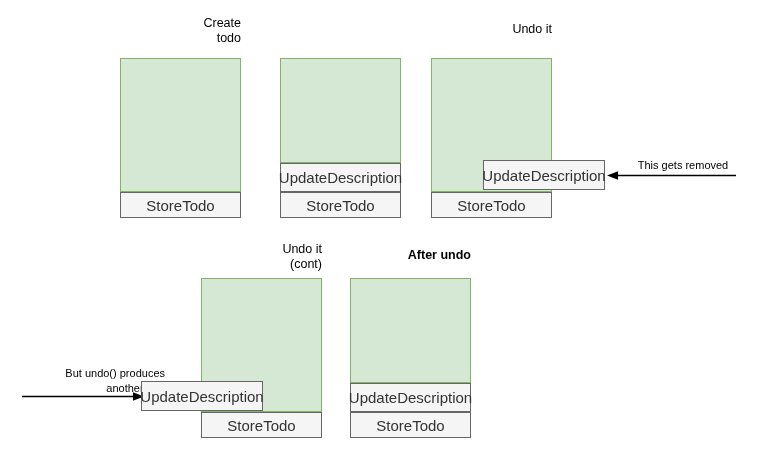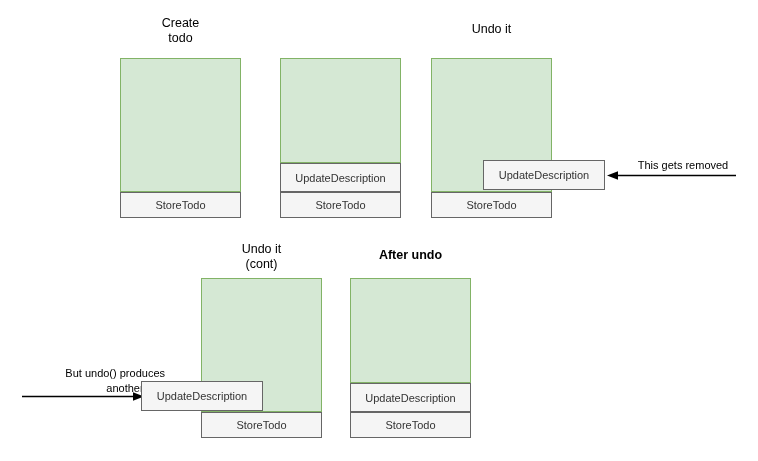--- a/index.html
+++ b/index.html
@@ -15,21 +15,21 @@
   }
   #canvas {
     position: relative;
     width: 758px;
     height: 461px;
   }
 
   
   .caption {
     position: absolute;
-    text-align: center;
+    text-align: right;
     font-size: 12.5px;
     line-height: 15px;
     color: #000000;
     white-space: pre-line;
   }
 
   
   .stack {
     position: absolute;
     background: #d5e8d4;
@@ -39,21 +39,21 @@
 
   
   .opbox {
     position: absolute;
     background: #f5f5f5;
     border: 1px solid #666666;
     box-sizing: border-box;
     display: flex;
     align-items: center;
     justify-content: center;
-    font-size: 11px;
+    font-size: 15px;
     color: #333333;
     white-space: nowrap;
   }
   .opbox.floating {
     z-index: 5;
   }
 
   
   .annot {
     position: absolute;

